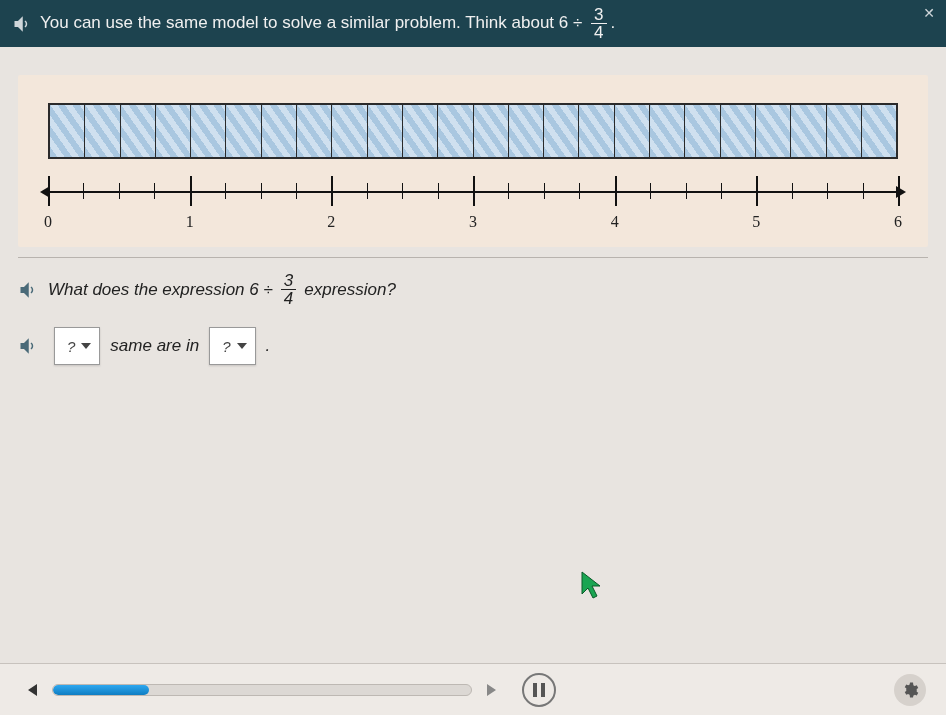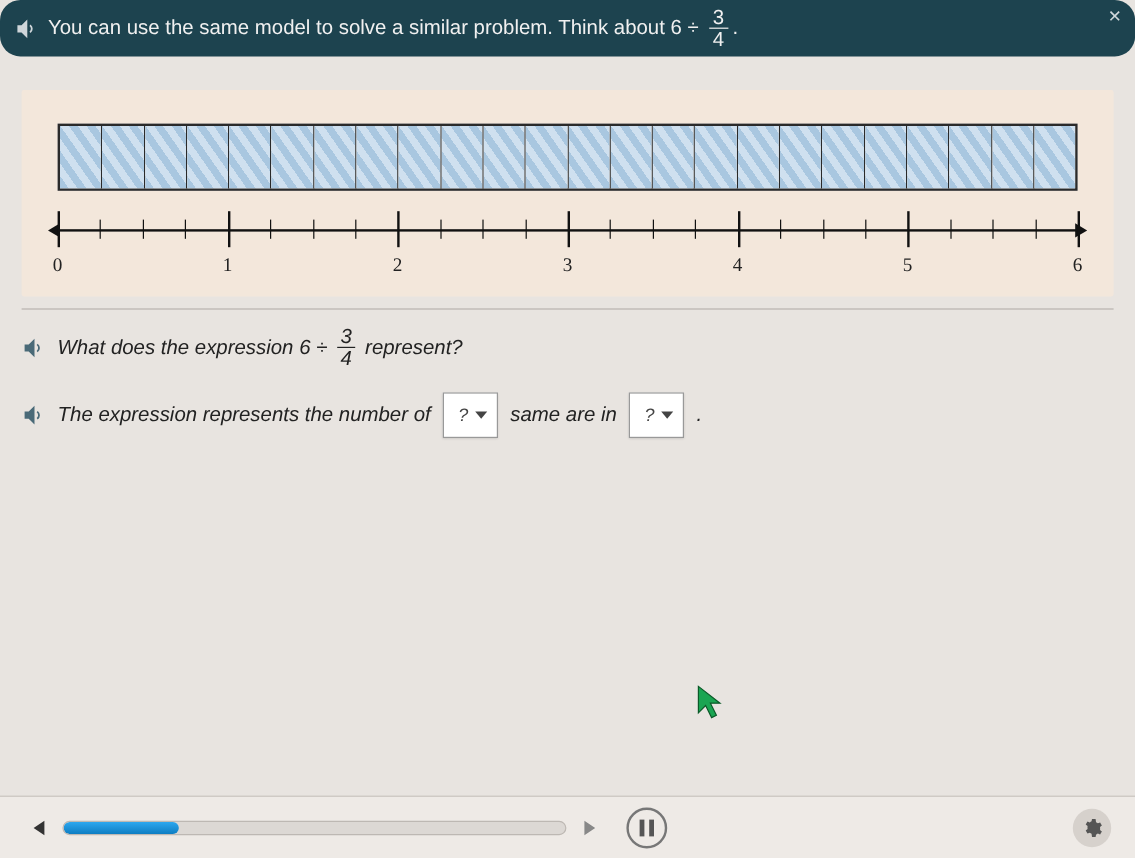--- a/index.html
+++ b/index.html
@@ -28,21 +28,20 @@
     }
     .header {
       background: #1d434f;
       color: #f0f0f0;
       padding: 6px 12px;
       font-size: 17px;
       position: relative;
       display: flex;
       align-items: center;
       min-height: 44px;
-      border-radius: 17px;
     }
     .header .close {
       position: absolute;
       right: 8px;
       top: 4px;
       width: 18px;
       height: 18px;
       line-height: 18px;
       text-align: center;
       color: #cfd6da;
@@ -343,31 +342,30 @@
         <svg width="18" height="18" viewBox="0 0 24 24" fill="none" stroke="#4a6a78" stroke-width="2">
           <polygon points="3,9 7,9 12,4 12,20 7,15 3,15" fill="#4a6a78"></polygon>
           <path d="M16 8 a 5 5 0 0 1 0 8"></path>
         </svg>
       </span>
       <span>What does the expression 6 ÷</span>
       <span class="fraction-inline">
         <span class="num">3</span>
         <span class="den">4</span>
       </span>
-      <span>represent?</span>
+      <span>expression?</span>
     </div>
 
     <div class="q-row">
       <span class="audio-icon">
         <svg width="18" height="18" viewBox="0 0 24 24" fill="none" stroke="#4a6a78" stroke-width="2">
           <polygon points="3,9 7,9 12,4 12,20 7,15 3,15" fill="#4a6a78"></polygon>
           <path d="M16 8 a 5 5 0 0 1 0 8"></path>
         </svg>
       </span>
-      <span>The expression represents the number of</span>
       <span class="dropdown">
         <span>?</span>
         <span class="caret"></span>
       </span>
       <span>same are in</span>
       <span class="dropdown">
         <span>?</span>
         <span class="caret"></span>
       </span>
       <span>.</span>

